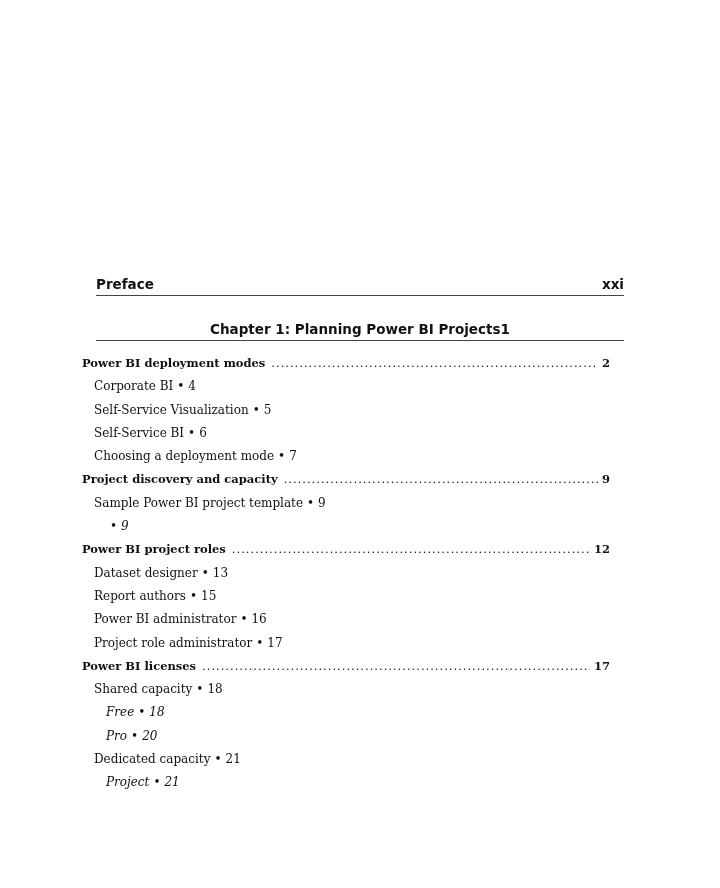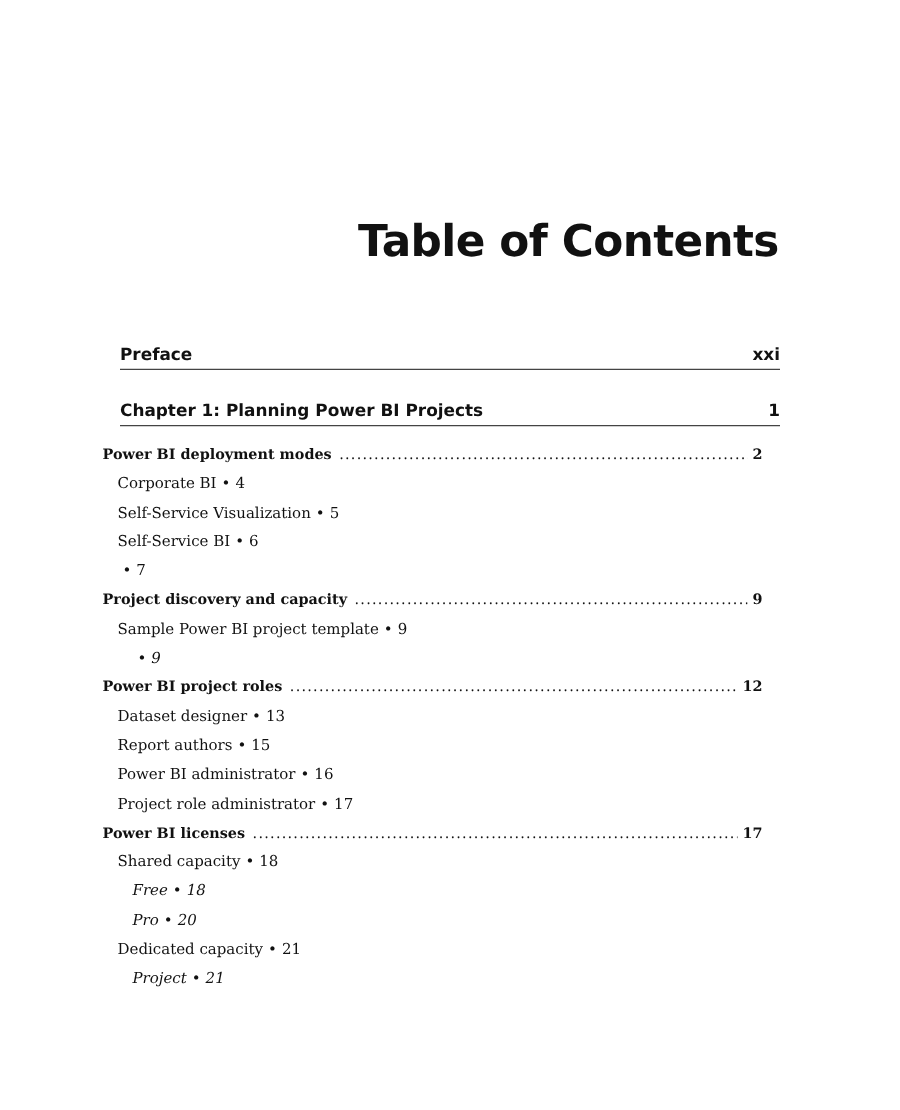--- a/index.html
+++ b/index.html
@@ -25,28 +25,27 @@
   .row.l2 { padding-left: 12px; }
   .row.l3 { padding-left: 24px; font-style: italic; }
   .row .dots { flex: 1; overflow: hidden; margin: 0 4px 0 6px; letter-spacing: 1px; font-weight: normal; }
   .row .dots::before { content: "..............................................................................................................................................................................................."; }
   .bullet { margin: 0 4px; }
 </style>
 </head>
 <body>
 
 <div class="page">
-  <div class="title">Table of Contents</div>
 
   <div class="section-head" style="top:276px;align-items:center;">
     <span>Preface</span>
     <span>xxi</span>
   </div>
 
-  <div class="section-head" style="top:321px;">
+  <div class="section-head" style="top:321px;justify-content:center;">
     <span>Chapter 1: Planning Power BI Projects</span>
     <span>1</span>
   </div>
 
   <div class="toc" id="toc">
       <div class="row l1">
         <span>Power BI deployment modes</span>
         <span class="dots"></span>
         <span>2</span>
       </div>
@@ -59,20 +58,21 @@
         <span>Self-Service Visualization</span>
         <span class="bullet">•</span>
         <span>5</span>
       </div>
       <div class="row l2">
         <span>Self-Service BI</span>
         <span class="bullet">•</span>
         <span>6</span>
       </div>
       <div class="row l2">
+        <span>Choosing a deployment mode</span>
         <span class="bullet">•</span>
         <span>7</span>
       </div>
       <div class="row l1">
         <span>Project discovery and capacity</span>
         <span class="dots"></span>
         <span>9</span>
       </div>
       <div class="row l2">
         <span>Sample Power BI project template </span>

